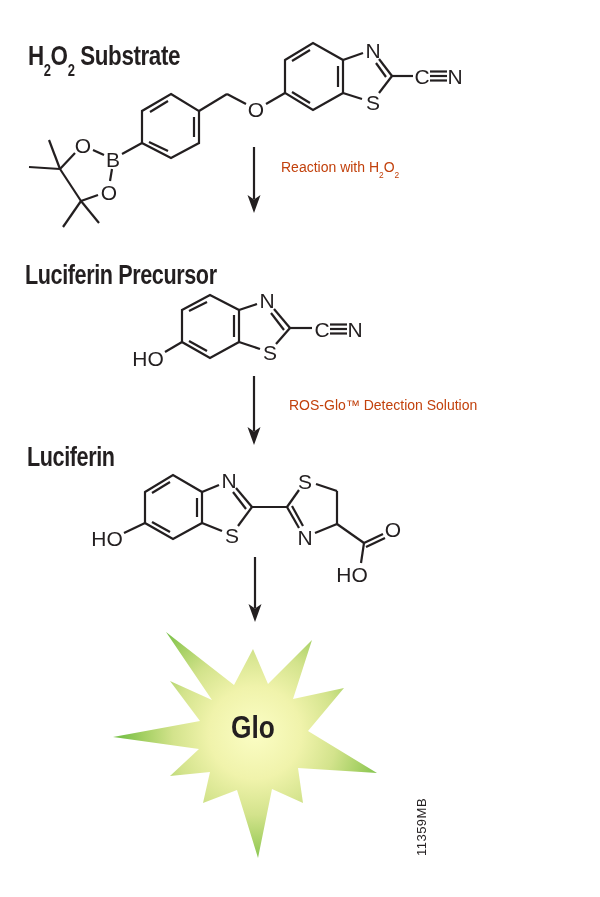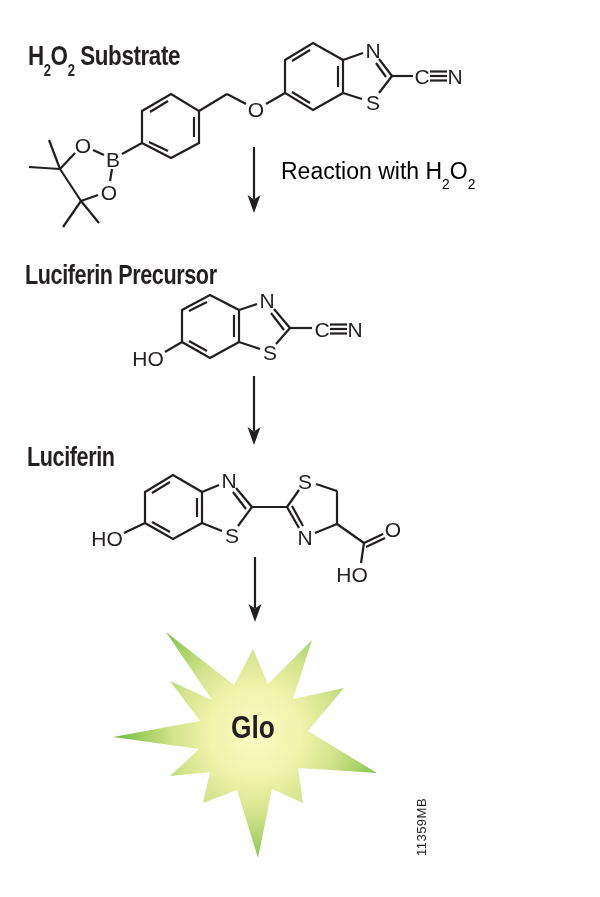--- a/index.html
+++ b/index.html
@@ -4,21 +4,21 @@
 <style>
   html,body{margin:0;padding:0;background:#fff;}
   .canvas{position:relative;width:600px;height:897px;background:#fff;overflow:hidden;
           font-family:"Liberation Sans",sans-serif;}
   .canvas svg{position:absolute;left:0;top:0;}
   .bond{stroke:#231f20;stroke-width:2.2;fill:none;}
   .atom{font-family:"Liberation Sans",sans-serif;font-size:21px;fill:#231f20;}
   .title{position:absolute;font-weight:bold;font-size:28px;color:#231f20;line-height:1;
          transform:scaleX(0.8);transform-origin:left top;letter-spacing:-0.5px;white-space:nowrap;}
   .title sub{font-size:0.58em;position:relative;top:0.28em;line-height:0;}
-  .graylabel{position:absolute;font-size:23px;color:#000000;line-height:1;white-space:nowrap;}
+  .graylabel{position:absolute;font-size:14px;color:#c2410c;line-height:1;white-space:nowrap;}
   .graylabel sub{font-size:0.6em;position:relative;top:0.3em;line-height:0;}
   .glo{position:absolute;left:253px;top:728px;font-weight:bold;font-size:31px;color:#231f20;
        transform:translate(-50%,-50%) scaleX(0.85);white-space:nowrap;}
   .watermark{position:absolute;left:421px;top:827px;font-size:13px;color:#231f20;
              letter-spacing:0.5px;transform:translate(-50%,-50%) rotate(-90deg);white-space:nowrap;}
 </style>
 </head>
 <body>
 
 <div class="canvas">
@@ -157,20 +157,21 @@
       <polygon fill="#231f20" points="255,622 248.5,604 255,608.5 261.5,604"></polygon>
     </g>
   </svg>
 
   <div class="title" style="left:28px;top:42px"><span>H</span><sub>2</sub><span>O</span><sub>2</sub><span> Substrate</span></div>
 
   <div class="graylabel" style="left:281px;top:160px"><span>Reaction with H</span><sub>2</sub><span>O</span><sub>2</sub></div>
 
   <div class="title" style="left:25px;top:262px;font-size:27px">Luciferin Precursor</div>
 
+  <div class="graylabel" style="left:289px;top:398px">ROS-Glo™ Detection Solution</div>
 
   <div class="title" style="left:27px;top:444px;font-size:27px">Luciferin</div>
 
   <div class="glo">Glo</div>
 
   <div class="watermark">11359MB</div>
 
 </div>
 
 </body></html>

